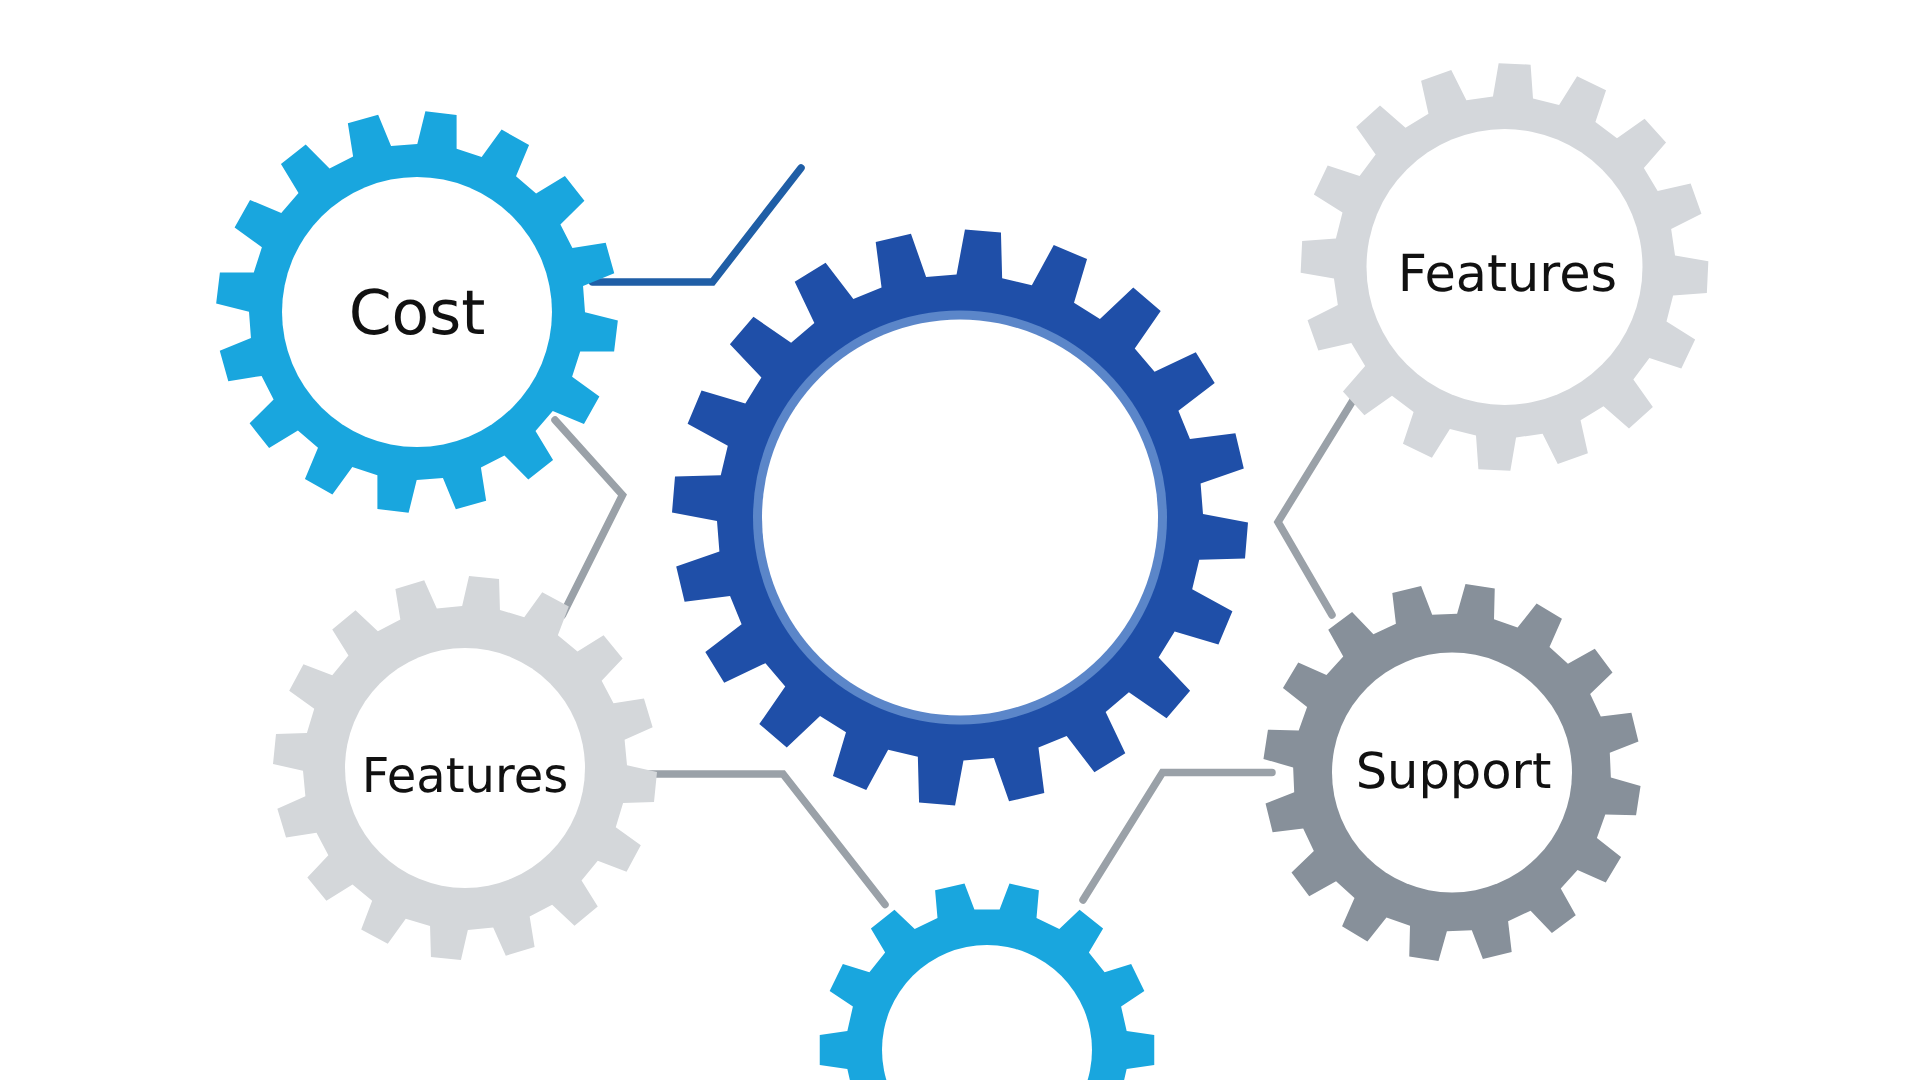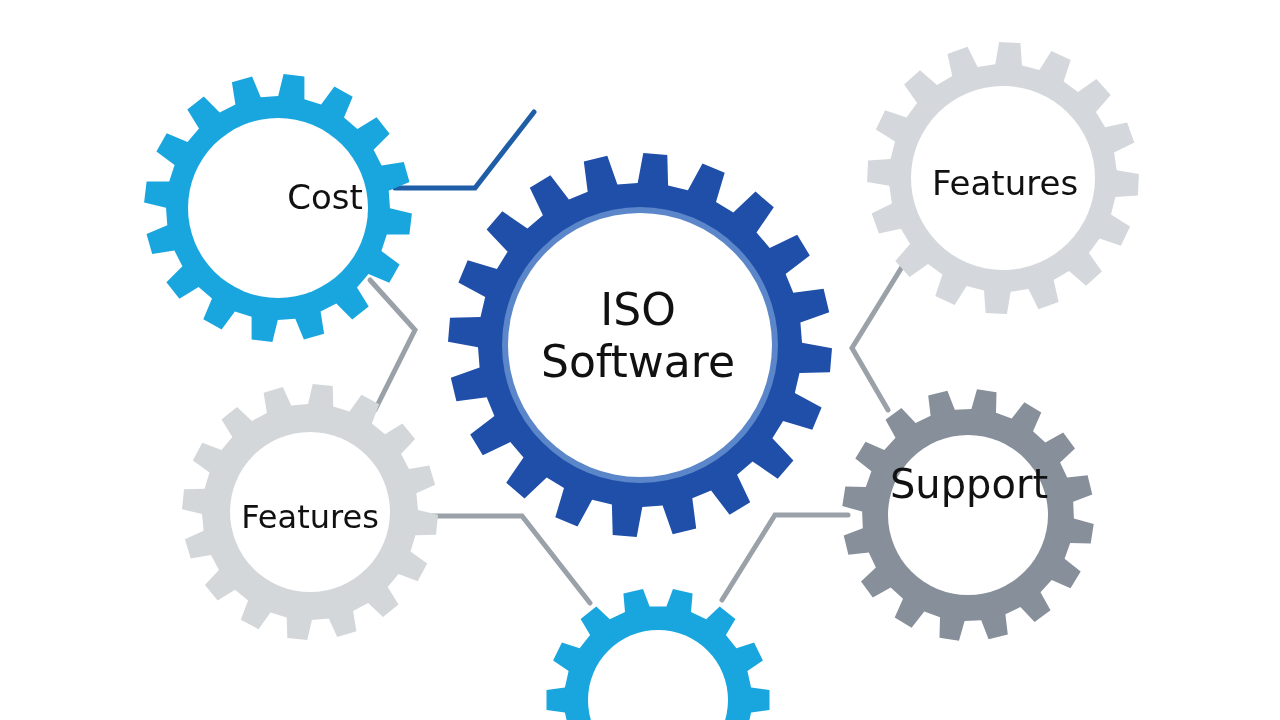--- a/index.html
+++ b/index.html
@@ -42,23 +42,19 @@
           <circle cx="278" cy="208" r="90" fill="#ffffff"></circle>
         </g>
         <g>
           <path d="M802.0,342.7 L832.0,348.3 L830.0,372.3 L799.5,373.1 L794.8,392.9 L821.6,407.5 L812.3,429.7 L783.1,421.0 L772.4,438.3 L793.4,460.5 L777.7,478.8 L752.6,461.5 L737.1,474.7 L750.2,502.2 L729.6,514.8 L711.1,490.6 L692.3,498.3 L696.2,528.6 L672.7,534.2 L662.6,505.4 L642.3,507.0 L636.7,537.0 L612.7,535.0 L611.9,504.5 L592.1,499.8 L577.5,526.6 L555.3,517.3 L564.0,488.1 L546.7,477.4 L524.5,498.4 L506.2,482.7 L523.5,457.6 L510.3,442.1 L482.8,455.2 L470.2,434.6 L494.4,416.1 L486.7,397.3 L456.4,401.2 L450.8,377.7 L479.6,367.6 L478.0,347.3 L448.0,341.7 L450.0,317.7 L480.5,316.9 L485.2,297.1 L458.4,282.5 L467.7,260.3 L496.9,269.0 L507.6,251.7 L486.6,229.5 L502.3,211.2 L527.4,228.5 L542.9,215.3 L529.8,187.8 L550.4,175.2 L568.9,199.4 L587.7,191.7 L583.8,161.4 L607.3,155.8 L617.4,184.6 L637.7,183.0 L643.3,153.0 L667.3,155.0 L668.1,185.5 L687.9,190.2 L702.5,163.4 L724.7,172.7 L716.0,201.9 L733.3,212.6 L755.5,191.6 L773.8,207.3 L756.5,232.4 L769.7,247.9 L797.2,234.8 L809.8,255.4 L785.6,273.9 L793.3,292.7 L823.6,288.8 L829.2,312.3 L800.4,322.4 Z" fill="#1f4fa8"></path>
           <circle cx="640" cy="345" r="138" fill="#5b86c9"></circle>
           <circle cx="640" cy="345" r="132" fill="#ffffff"></circle>
         </g>
       </g>
   </svg>
 
-  <div class="label" style="left:278px;top:197px;font-size:34px;margin-left:47px;">Cost</div>
+  <div class="label" style="left:278px;top:209px;font-size:41px;">Cost</div>
 
-  <div class="label" style="left:638px;top:336px;font-size:44px;">
-    <div>ISO</div>
-    <div>Software</div>
-  </div>
 
   <div class="label" style="left:1005px;top:183px;font-size:34px;">Features</div>
-  <div class="label" style="left:969px;top:485px;font-size:40px;">Support</div>
+  <div class="label" style="left:969px;top:515px;font-size:33px;">Support</div>
   <div class="label" style="left:310px;top:518px;font-size:32px;">Features</div>
 </div>
 
 </body></html>

